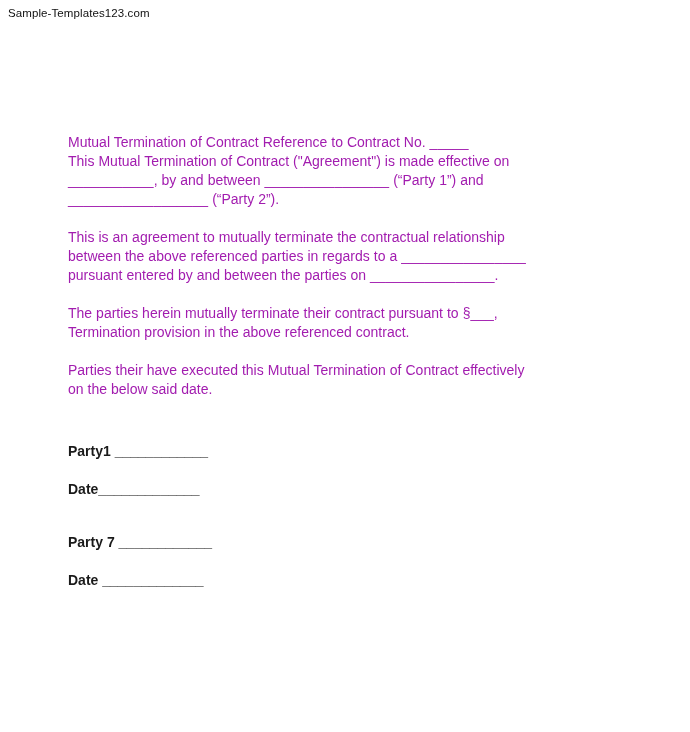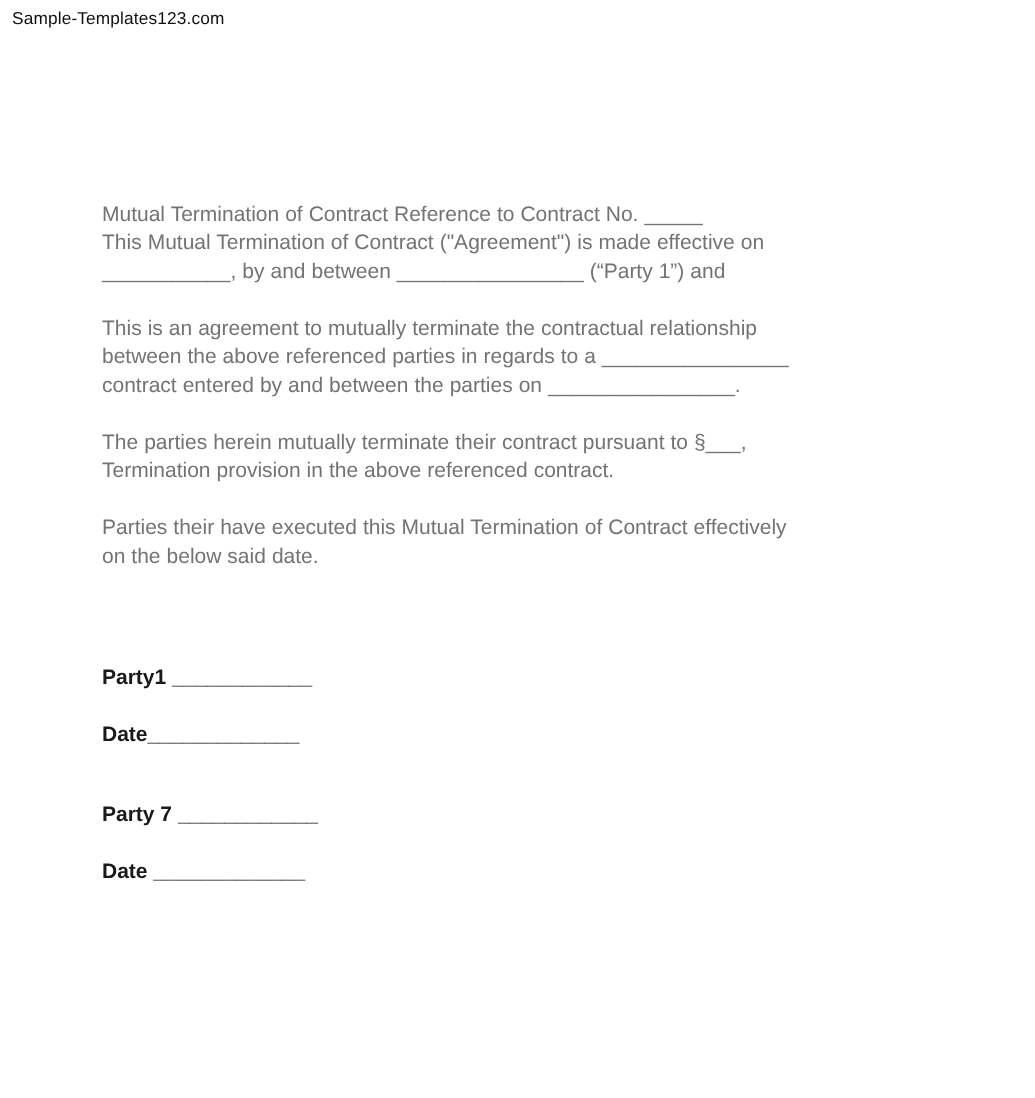--- a/index.html
+++ b/index.html
@@ -32,21 +32,21 @@
   #document-body {
     position: absolute;
     left: 68px;
     top: 133px;
     width: 566px;
   }
 
   .doc-paragraph {
     font-size: 14px;
     line-height: 19px;
-    color: #737373;
+    color: #a21caf;
     margin: 0;
     text-align: left;
     white-space: pre-wrap;
     word-spacing: 0.1px;
   }
 
   .para-gap {
     height: 19px;
   }
 
@@ -69,25 +69,25 @@
   .sig-gap-small { height: 19px; }
   .sig-gap-large { height: 34px; }
 </style>
 </head>
 <body>
 
 <div id="site-watermark">Sample-Templates123.com</div>
 
 <div id="document-body">
 
-  <p class="doc-paragraph"><span>Mutual Termination of Contract Reference to Contract No. _____</span><br><span>This Mutual Termination of Contract ("Agreement") is made effective on</span><br><span>___________, by and between ________________ (“Party 1”) and</span><br></p>
+  <p class="doc-paragraph"><span>Mutual Termination of Contract Reference to Contract No. _____</span><br><span>This Mutual Termination of Contract ("Agreement") is made effective on</span><br><span>___________, by and between ________________ (“Party 1”) and</span><br><span>__________________ (“Party 2”).</span></p>
 
   <div class="para-gap"></div>
 
-  <p class="doc-paragraph"><span>This is an agreement to mutually terminate the contractual relationship</span><br><span>between the above referenced parties in regards to a ________________</span><br><span>contract entered by and between the parties on ________________.</span></p>
+  <p class="doc-paragraph"><span>This is an agreement to mutually terminate the contractual relationship</span><br><span>between the above referenced parties in regards to a ________________</span><br><span>pursuant entered by and between the parties on ________________.</span></p>
 
   <div class="para-gap"></div>
 
   <p class="doc-paragraph"><span>The parties herein mutually terminate their contract pursuant to §___,</span><br><span>Termination provision in the above referenced contract.</span></p>
 
   <div class="para-gap"></div>
 
   <p class="doc-paragraph"><span>Parties their have executed this Mutual Termination of Contract effectively</span><br><span>on the below said date.</span></p>
 
 </div>

